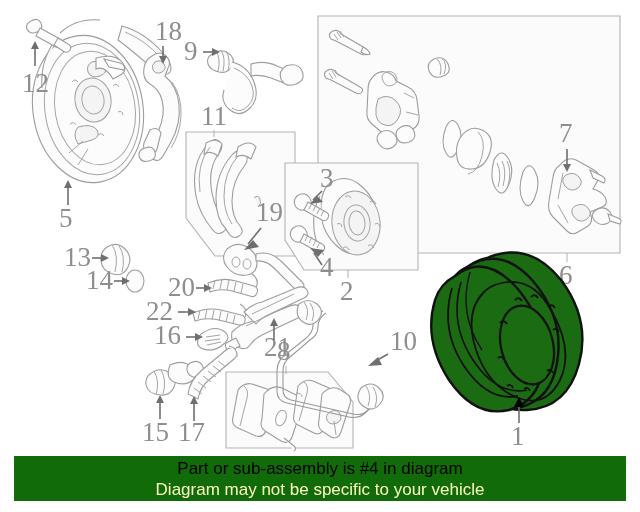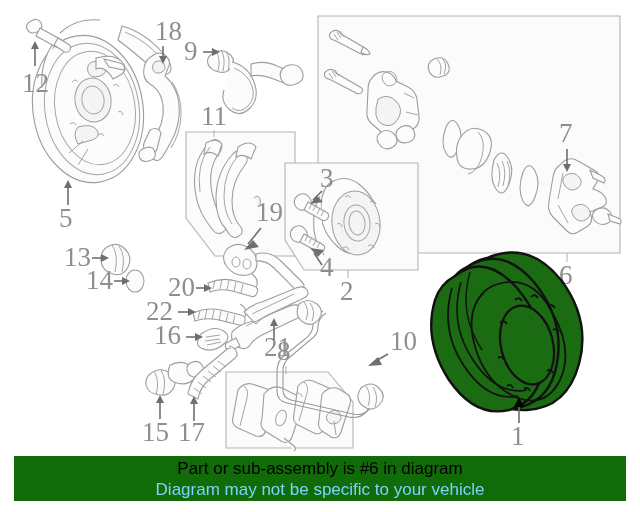--- a/index.html
+++ b/index.html
@@ -300,17 +300,17 @@
         <path d="M500 323 q4 -4 7 1"></path>
       </g>
       <path class="ar" d="M519 423 L519 405" stroke="#000000" stroke-width="2"></path>
       <path d="M514 407 L524 407 L519 397 Z" fill="#000000"></path>
       <text class="num" x="511" y="445" fill="#000000">1</text>
     </g>
 
   </svg>
 
   <div id="banner" style="background: rgb(18, 107, 9);">
-    <div class="bl" style="color: rgb(0, 0, 0);">Part or sub-assembly is #6 in diagram</div>
-    <div class="bl" style="color: #7dd3fc;">Diagram may not be specific to your vehicle</div>
+    <div class="bl" style="color: rgb(0, 0, 0);">Part or sub-assembly is #4 in diagram</div>
+    <div class="bl" style="color: #fef9c3;">Diagram may not be specific to your vehicle</div>
   </div>
 
 </div>
 
 </body></html>

